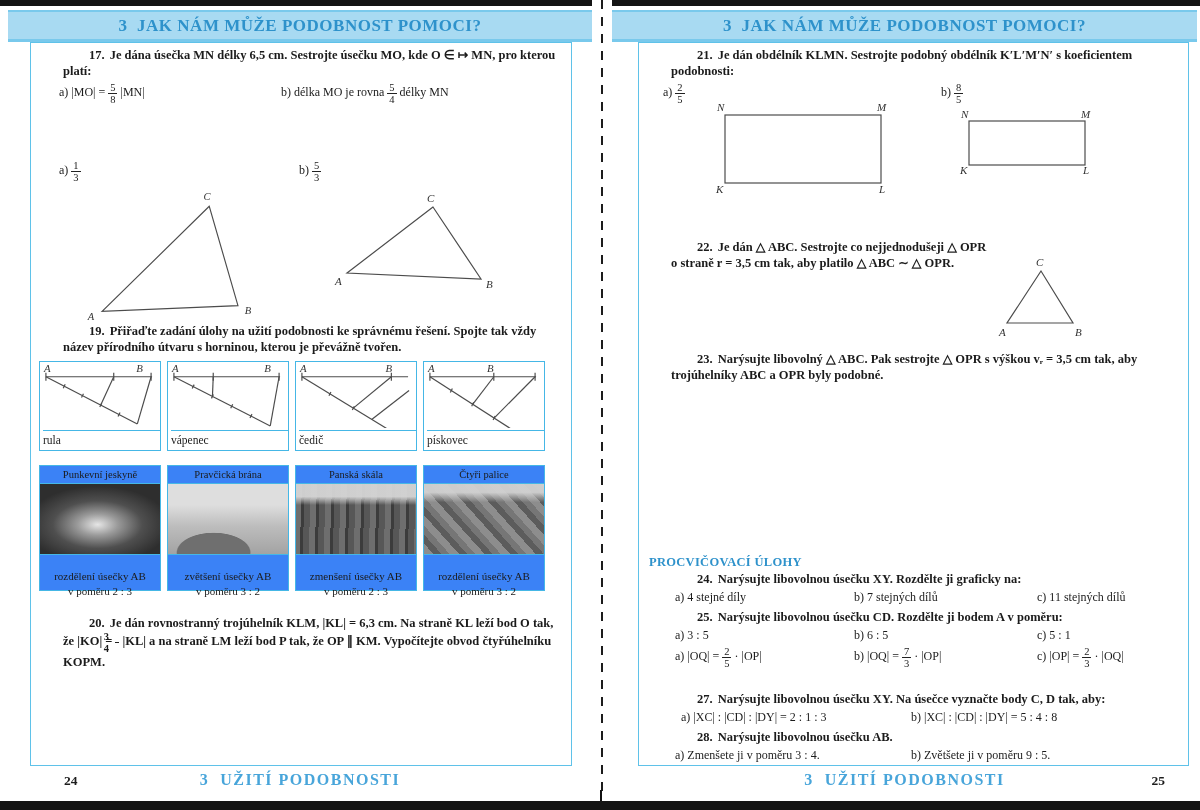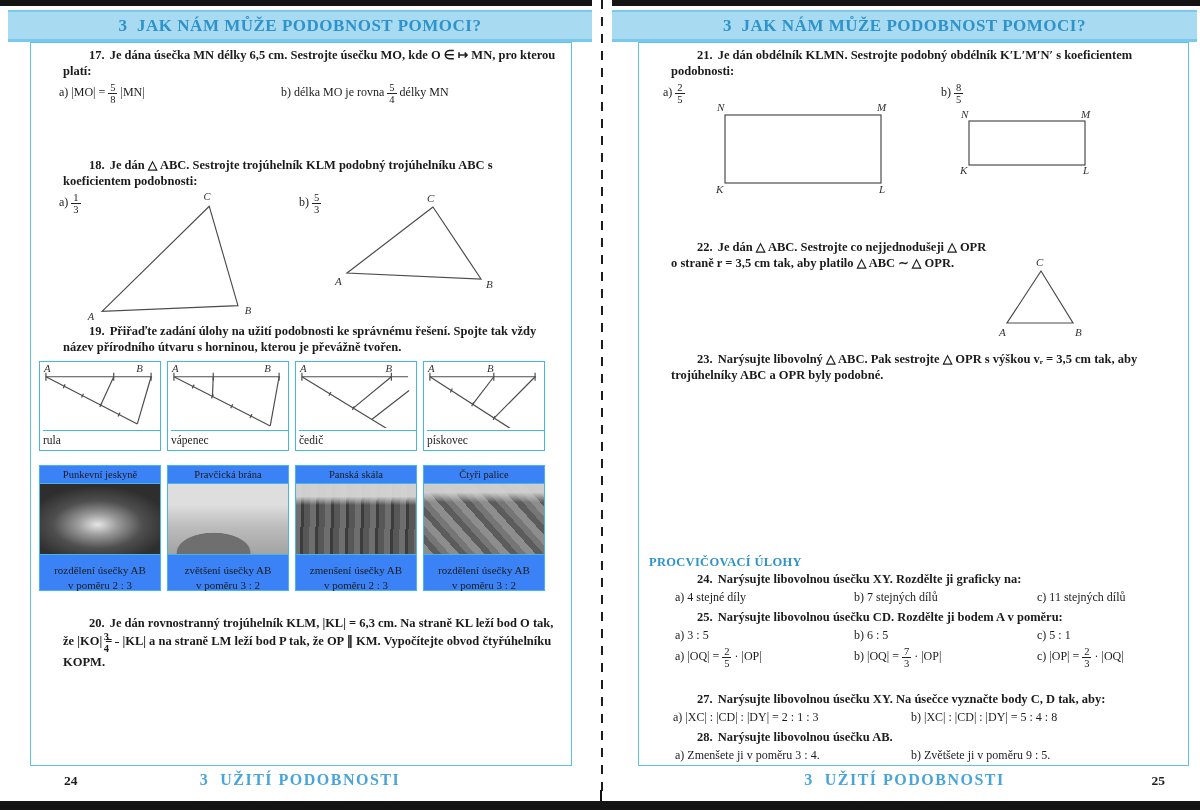--- a/index.html
+++ b/index.html
@@ -46,21 +46,21 @@
   svg text{font-family:"Liberation Serif",serif;font-style:italic;font-size:11px;fill:#333;stroke:none;}
 
   .mcard{position:absolute;width:120px;height:88px;border:1.5px solid #45b7e6;background:#fff;}
   .mfig{position:absolute;left:1px;top:1px;width:116px;height:64px;}
   .mcap{position:absolute;left:3px;right:0;bottom:0;height:19px;border-top:1.5px solid #45b7e6;
         text-align:left;font-size:11.5px;line-height:19px;}
 
   .pcard{position:absolute;width:120px;height:124px;border:1.5px solid #45b7e6;background:#3b82f6;}
   .ptitle{height:17px;line-height:17px;text-align:center;font-size:10.5px;border-bottom:1.5px solid #45b7e6;}
   .photo{height:70px;border-bottom:1.5px solid #45b7e6;}
-  .pcap{height:32px;text-align:center;font-size:11px;line-height:15px;padding-top:8px;}
+  .pcap{height:32px;text-align:center;font-size:11px;line-height:15px;padding-top:14px;}
 
   .ph1{background:
        radial-gradient(ellipse 60% 55% at 48% 58%, #e6e6e6 0%, #9a9a9a 28%, #4f4f4f 62%, #2e2e2e 100%),
        #3a3a3a;}
   .ph2{background:
        radial-gradient(ellipse 52% 48% at 38% 98%, #6f6f6f 0 58%, rgba(0,0,0,0) 60%),
        linear-gradient(#dedede 0 30%, #bdbdbd 60%, #a3a3a3 100%);}
   .ph3{background:
        linear-gradient(rgba(214,214,214,.95) 0 18%, rgba(0,0,0,0) 30%),
        repeating-linear-gradient(92deg, #6e6e6e 0 6px, #3c3c3c 6px 9px, #575757 9px 15px);}
@@ -95,21 +95,20 @@
 
     <div class="prob" style="top:4px">
       <div class="stmt"><span class="pnum">17.</span><span>Je dána úsečka MN délky 6,5 cm. Sestrojte úsečku MO, kde O ∈ ↦ MN, pro kterou platí:</span></div>
       <div class="opts tall">
         <span class="opt" style="left:18px"><span>a) |MO| =</span><span class="frac"><span class="fn">5</span><span class="fd">8</span></span><span>|MN|</span></span>
         <span class="opt" style="left:240px"><span>b) délka MO je rovna</span><span class="frac"><span class="fn">5</span><span class="fd">4</span></span><span>délky MN</span></span>
       </div>
     </div>
 
     <div class="prob" style="top:114px">
-      <div class="stmt"><span class="pnum">18.</span><span>Je dán △ ABC. Sestrojte trojúhelník KLM podobný trojúhelníku ABC s koeficientem podobnosti:</span></div>
       <div class="opts tall">
         <span class="opt" style="left:18px"><span>a)</span><span class="frac"><span class="fn">1</span><span class="fd">3</span></span></span>
         <span class="opt" style="left:258px"><span>b)</span><span class="frac"><span class="fn">5</span><span class="fd">3</span></span></span>
       </div>
     </div>
 
     <div class="fig" style="left:40px;top:146px;width:200px;height:132px;">
       <svg viewBox="0 0 200 138">
         <g>
           <polygon points="140,18 28,128 170,122"></polygon>
@@ -350,21 +349,21 @@
       <div class="opts tall">
         <span class="opt" style="left:26px"><span>a) |OQ| =</span><span class="frac"><span class="fn">2</span><span class="fd">5</span></span><span>· |OP|</span></span>
         <span class="opt" style="left:205px"><span>b) |OQ| =</span><span class="frac"><span class="fn">7</span><span class="fd">3</span></span><span>· |OP|</span></span>
         <span class="opt" style="left:388px"><span>c) |OP| =</span><span class="frac"><span class="fn">2</span><span class="fd">3</span></span><span>· |OQ|</span></span>
       </div>
     </div>
 
     <div class="prob" style="top:648px">
       <div class="stmt"><span class="pnum">27.</span><span>Narýsujte libovolnou úsečku XY. Na úsečce vyznačte body C, D tak, aby:</span></div>
       <div class="opts">
-        <span class="opt" style="left:24px">a) |XC| : |CD| : |DY| = 2 : 1 : 3</span>
+        <span class="opt" style="left:32px">a) |XC| : |CD| : |DY| = 2 : 1 : 3</span>
         <span class="opt" style="left:262px">b) |XC| : |CD| : |DY| = 5 : 4 : 8</span>
       </div>
     </div>
 
     <div class="prob" style="top:686px">
       <div class="stmt"><span class="pnum">28.</span><span>Narýsujte libovolnou úsečku AB.</span></div>
       <div class="opts">
         <span class="opt" style="left:26px">a) Zmenšete ji v poměru 3 : 4.</span>
         <span class="opt" style="left:262px">b) Zvětšete ji v poměru 9 : 5.</span>
       </div>

